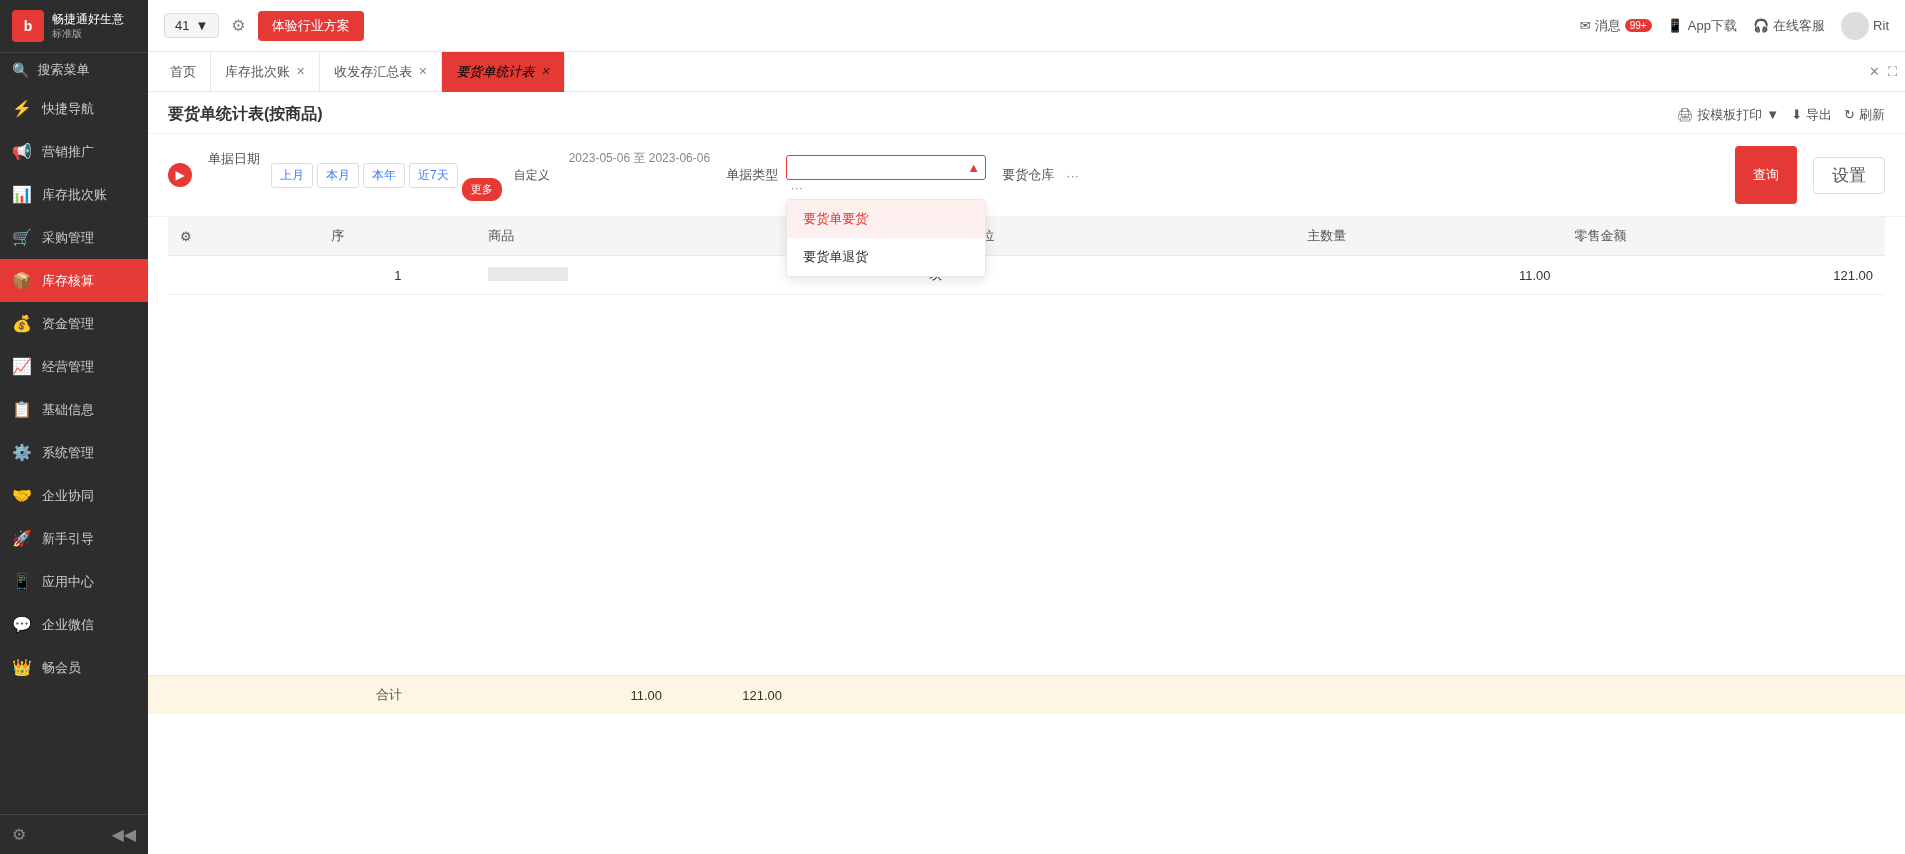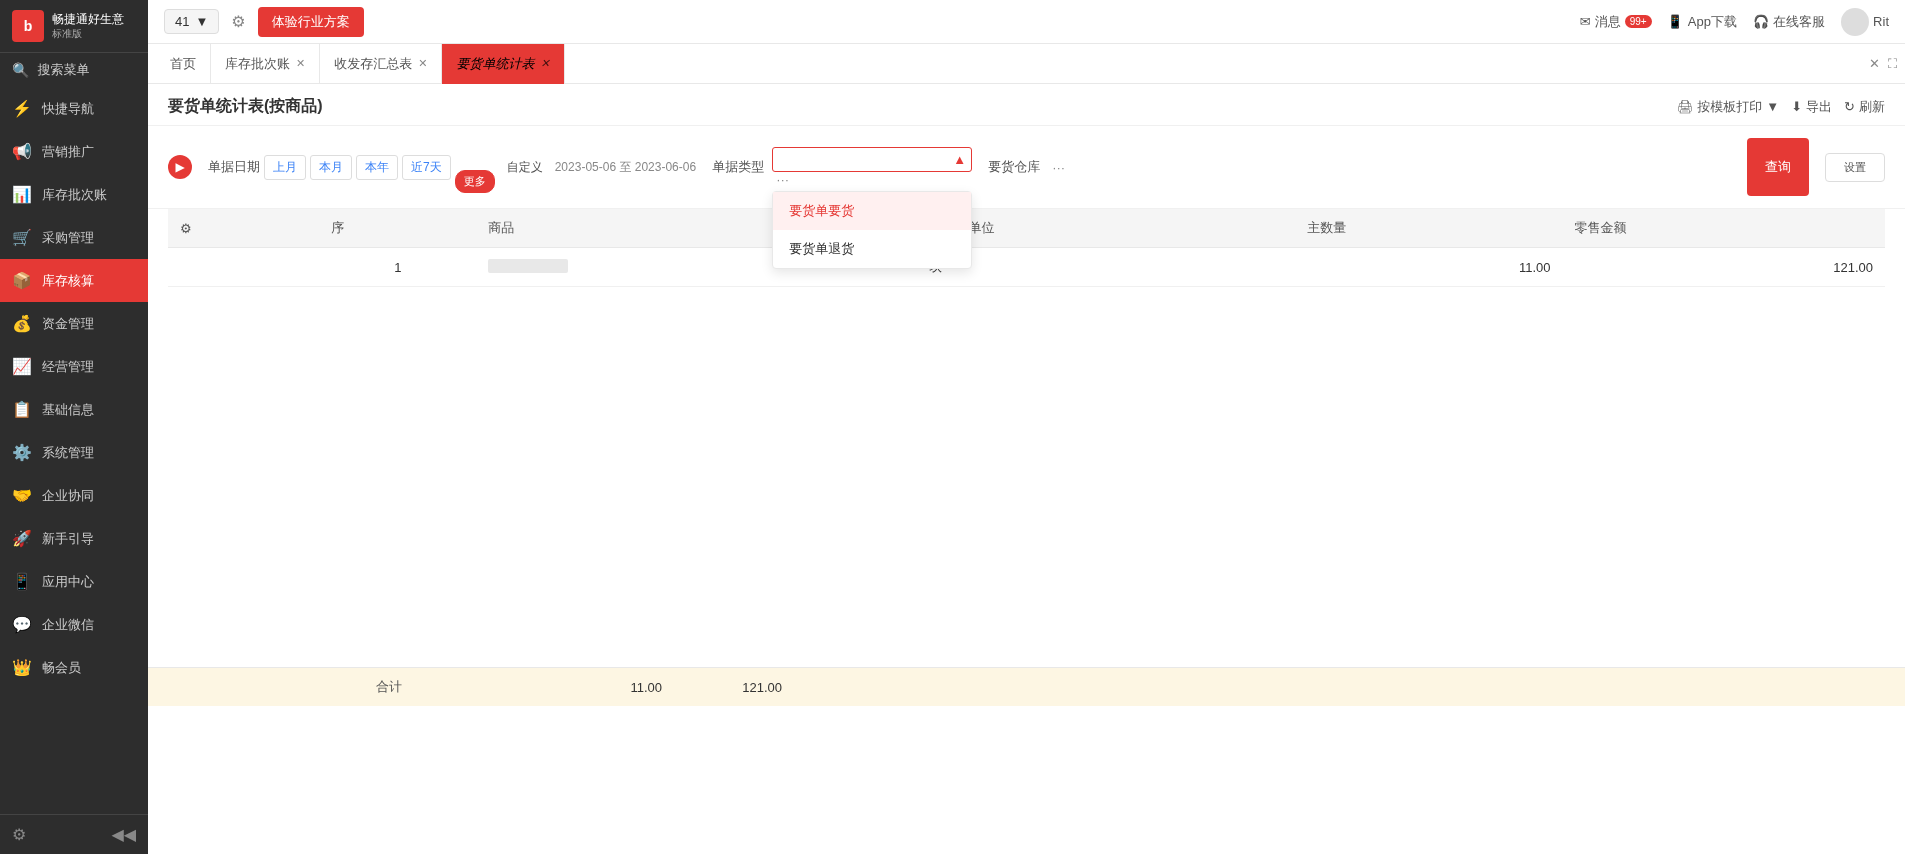--- a/index.html
+++ b/index.html
@@ -23,21 +23,21 @@
     .nav-item.active { background: #e53935; color: white; }
     .nav-item .nav-icon { margin-right: 10px; font-size: 16px; width: 20px; text-align: center; }
     .nav-item .nav-label { font-size: 13px; }
     .sidebar-bottom { padding: 10px 12px; border-top: 1px solid #444; display: flex; align-items: center; justify-content: space-between; }
     .sidebar-bottom-icon { color: #888; cursor: pointer; font-size: 16px; }
 
     
     .main-area { flex: 1; display: flex; flex-direction: column; overflow: hidden; }
 
     
-    .top-bar { background: #fff; height: 44px; display: flex; align-items: center; padding: 0 16px; border-bottom: 1px solid #e8e8e8; justify-content: space-between; flex-shrink: 0; }
+    .top-bar { background: #fff; height: 52px; display: flex; align-items: center; padding: 0 16px; border-bottom: 1px solid #e8e8e8; justify-content: space-between; flex-shrink: 0; }
     .top-bar-left { display: flex; align-items: center; gap: 12px; }
     .top-bar-selector { display: flex; align-items: center; gap: 6px; background: #f5f5f5; border: 1px solid #ddd; border-radius: 4px; padding: 4px 10px; cursor: pointer; font-size: 13px; color: #333; }
     .top-bar-gear { color: #888; cursor: pointer; font-size: 16px; }
     .btn-trial { background: #e53935; color: white; border: none; border-radius: 4px; padding: 6px 14px; font-size: 13px; cursor: pointer; }
     .top-bar-right { display: flex; align-items: center; gap: 16px; }
     .top-bar-right-item { display: flex; align-items: center; gap: 4px; color: #555; font-size: 13px; cursor: pointer; position: relative; }
     .badge { background: #e53935; color: white; border-radius: 10px; font-size: 10px; padding: 1px 5px; }
     .avatar { width: 28px; height: 28px; background: #ddd; border-radius: 50%; }
 
     
@@ -53,35 +53,35 @@
 
     
     .page-header { display: flex; align-items: center; justify-content: space-between; padding: 12px 20px 8px; border-bottom: 1px solid #f0f0f0; }
     .page-title { font-size: 16px; font-weight: bold; color: #333; }
     .page-actions { display: flex; align-items: center; gap: 12px; }
     .action-btn { display: flex; align-items: center; gap: 4px; color: #555; font-size: 13px; cursor: pointer; }
 
     
     .filter-bar { display: flex; align-items: center; padding: 12px 20px; gap: 16px; background: #fff; border-bottom: 1px solid #f0f0f0; flex-wrap: wrap; }
     .filter-expand-btn { width: 24px; height: 24px; background: #e53935; border-radius: 50%; display: flex; align-items: center; justify-content: center; color: white; cursor: pointer; font-size: 12px; flex-shrink: 0; }
-    .filter-group { display: flex; align-items: center; gap: 4px; }
+    .filter-group { display: flex; align-items: flex-start; gap: 11px; }
     .filter-label { font-size: 13px; color: #555; white-space: nowrap; }
     .date-range { display: flex; align-items: center; gap: 4px; font-size: 13px; }
     .date-btn { padding: 3px 8px; border: 1px solid #ddd; border-radius: 3px; cursor: pointer; color: #3b82f6; font-size: 12px; background: #fff; }
     .date-btn.more { background: #e53935; color: white; border-color: #e53935; border-radius: 10px; font-size: 11px; margin-top: 28px; }
     .date-custom { padding: 3px 8px; color: #555; cursor: pointer; font-size: 12px; }
     .date-display { font-size: 12px; color: #888; }
     .filter-type-group { display: flex; align-items: center; gap: 8px; }
     .filter-input-wrapper { position: relative; display: flex; align-items: center; }
     .filter-input { border: 1px solid #e53935; border-radius: 3px; padding: 4px 28px 4px 8px; font-size: 13px; width: 200px; outline: none; color: #333; }
     .filter-input-arrow { position: absolute; right: 6px; color: #e53935; cursor: pointer; }
     .filter-dots { color: #888; cursor: pointer; margin-left: 4px; }
     .warehouse-group { display: flex; align-items: center; gap: 8px; }
     .btn-query { background: #e53935; color: white; border: none; border-radius: 4px; padding: 20px 18px; font-size: 13px; cursor: pointer; margin-left: auto; }
-    .btn-settings { background: #fff; color: #555; border: 1px solid #ddd; border-radius: 4px; padding: 6px 18px; font-size: 11px; cursor: pointer; }
+    .btn-settings { background: #fff; color: #555; border: 1px solid #ddd; border-radius: 4px; padding: 6px 18px; font-size: 17px; cursor: pointer; }
 
     
     .dropdown-container { position: relative; }
     .dropdown-menu { position: absolute; top: 100%; left: 0; background: #fff; border: 1px solid #e8e8e8; border-radius: 4px; box-shadow: 0 4px 12px rgba(0,0,0,0.1); z-index: 1000; min-width: 200px; margin-top: 4px; }
     .dropdown-item { padding: 10px 16px; cursor: pointer; font-size: 13px; color: #333; }
     .dropdown-item.active { background: #fff0f0; color: #e53935; }
 
     
     .table-wrapper { padding: 0 20px; }
     .data-table { width: 100%; border-collapse: collapse; margin-top: 0; }

